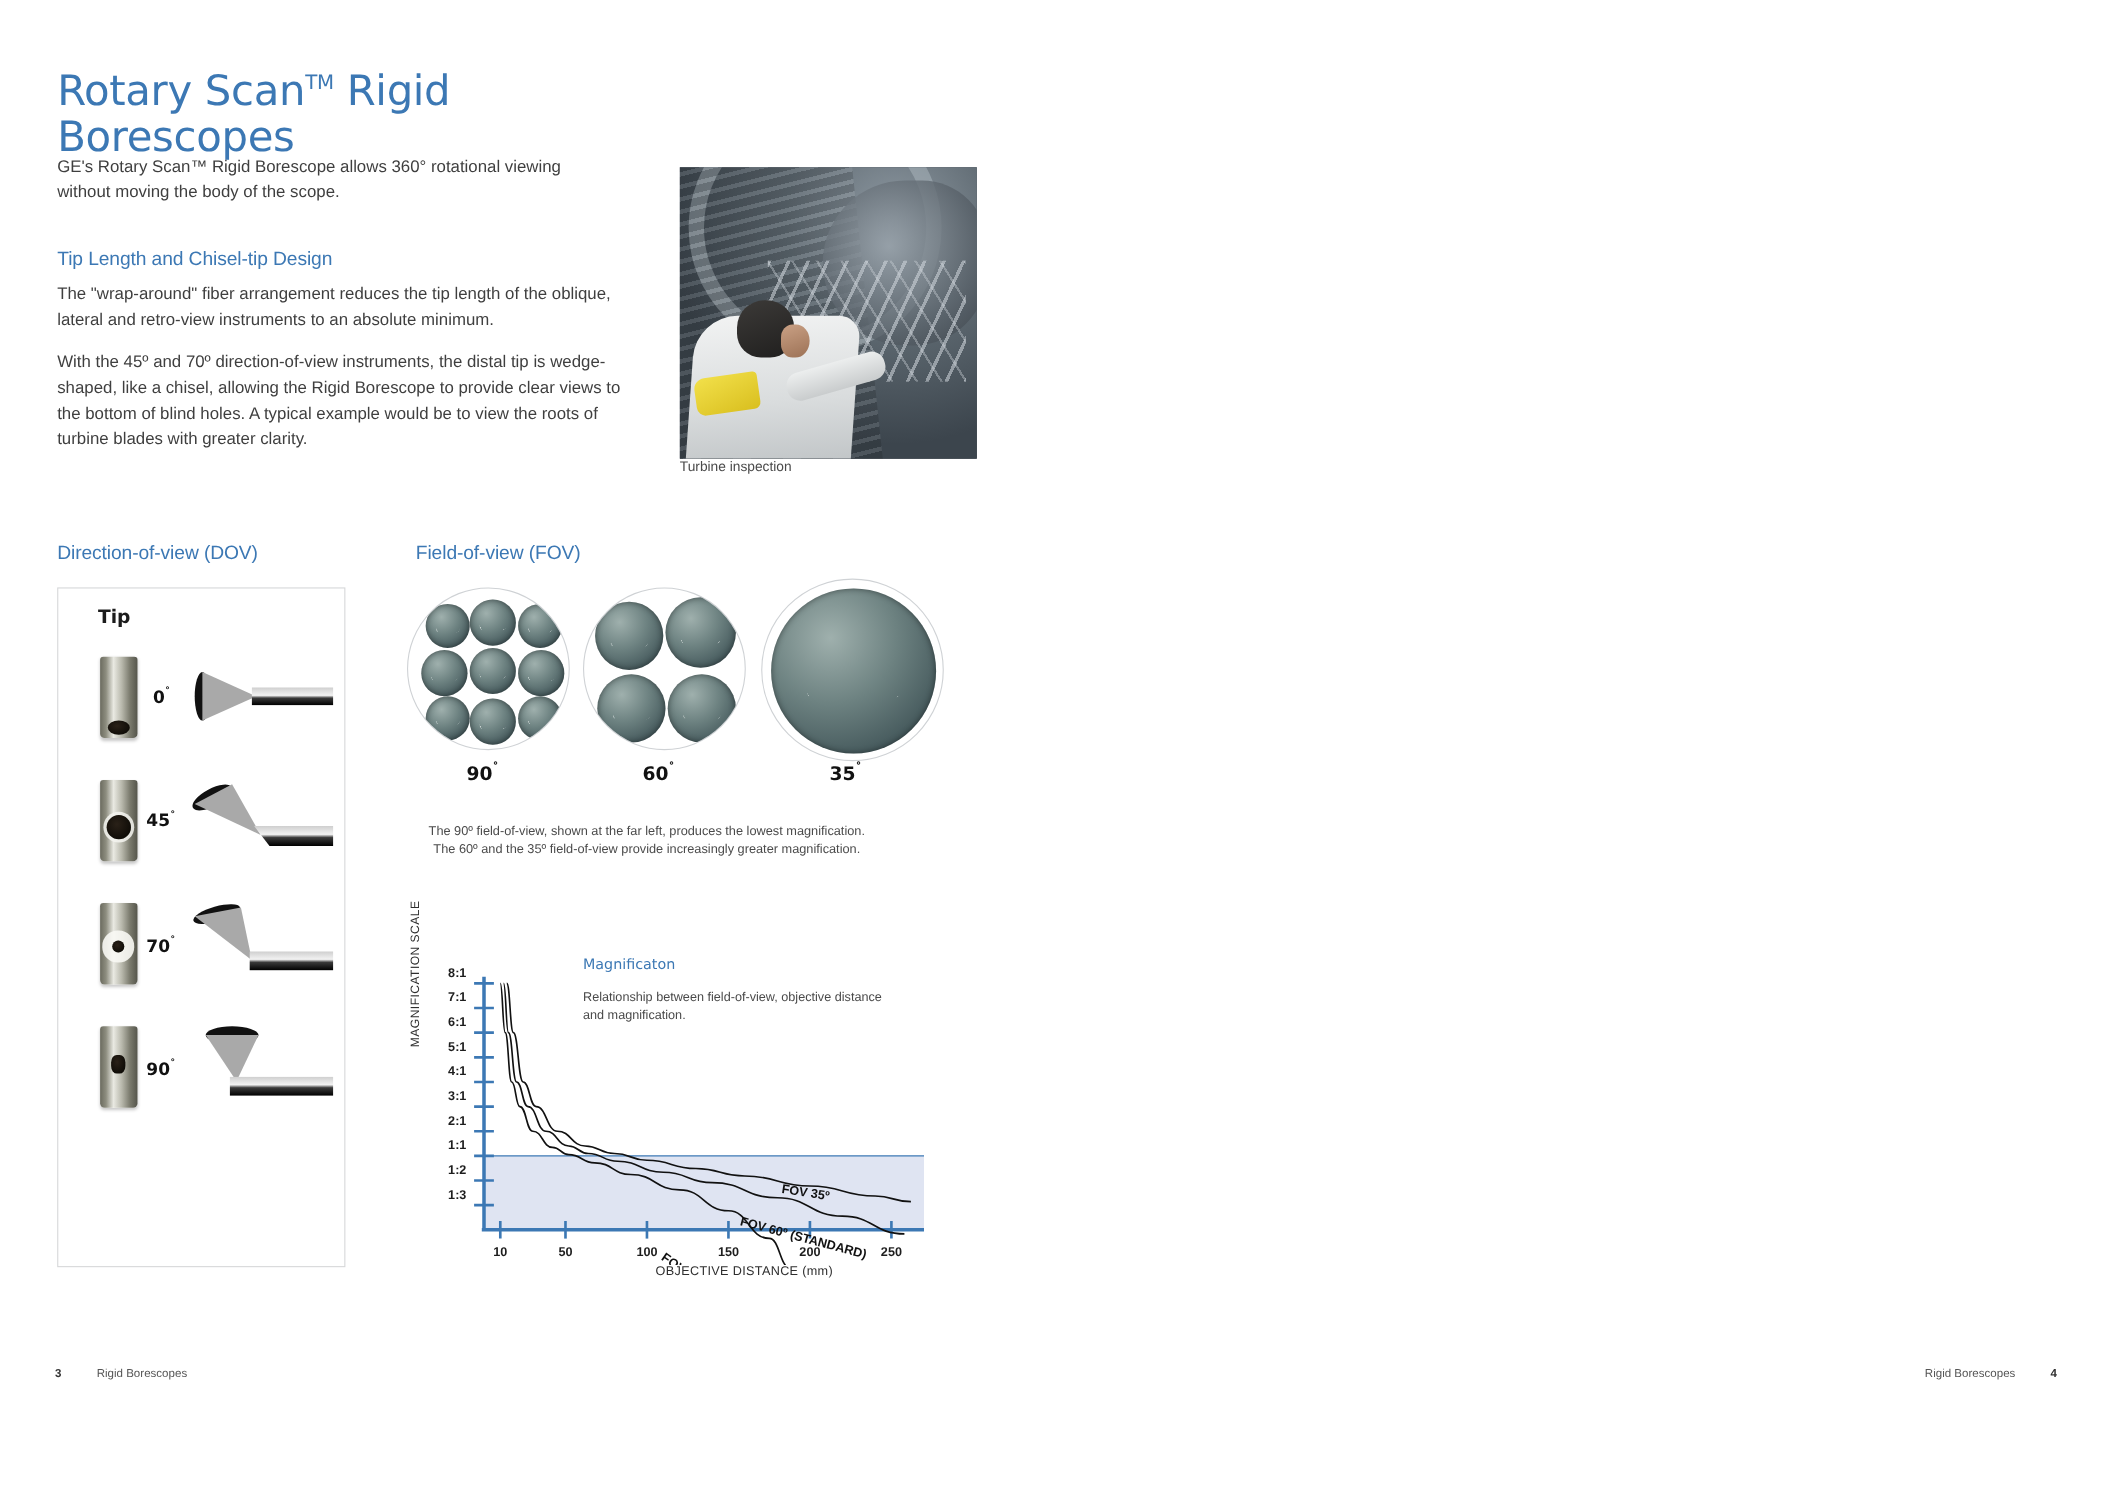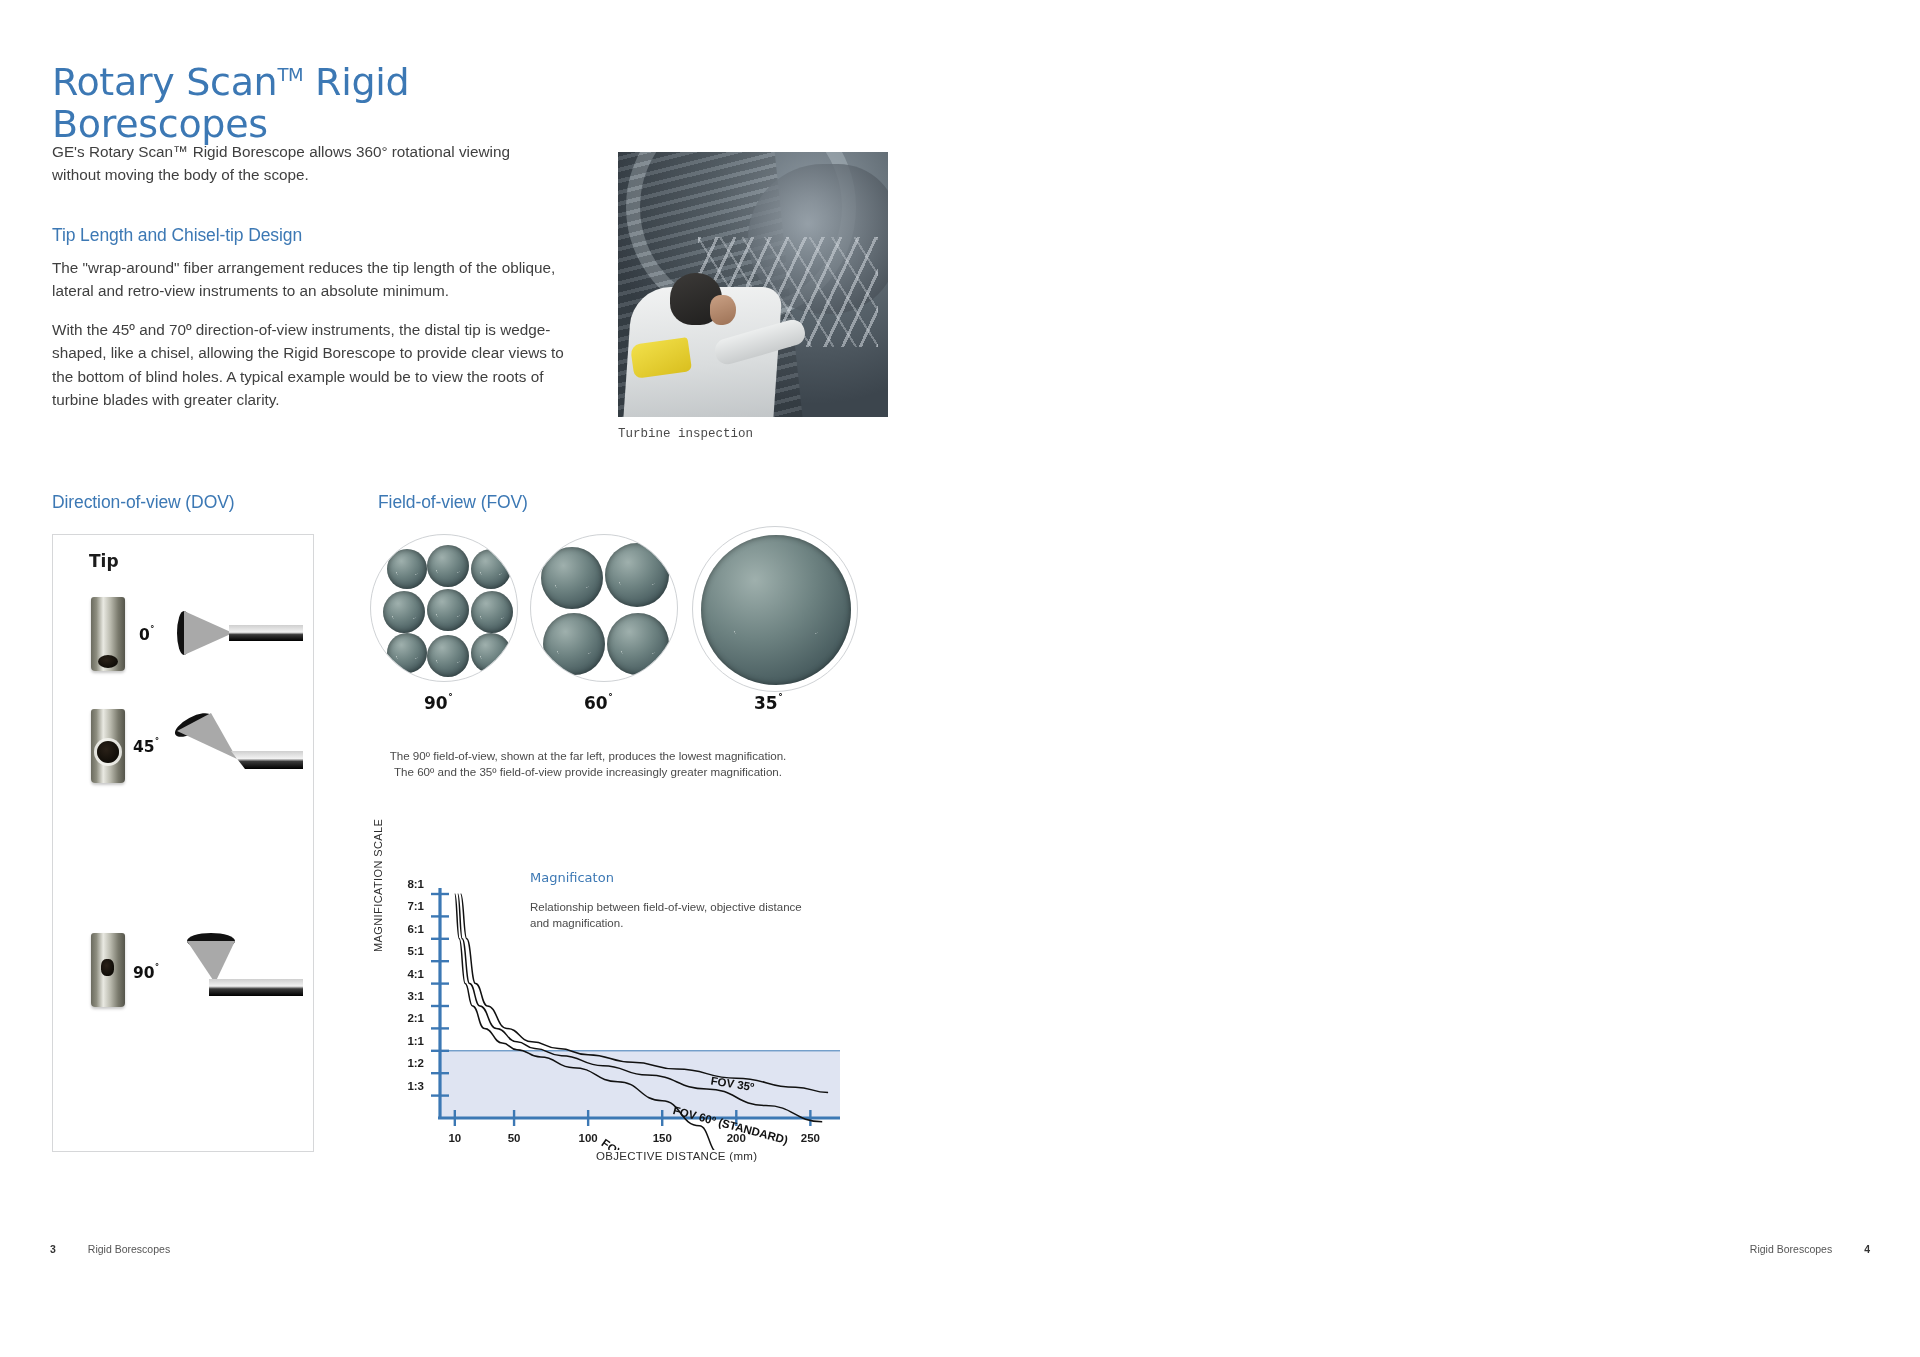--- a/index.html
+++ b/index.html
@@ -127,21 +127,21 @@
     background: linear-gradient(180deg, #eceeee 0%, #c9cccd 100%);
     transform: rotate(-16deg);
     border-radius: 12px;
   }
   .photo .hi-vis {
     position: absolute; left: 14px; bottom: 42px; width: 58px; height: 34px;
     background: linear-gradient(160deg, #f2e04a 0%, #d9bf1f 100%);
     border-radius: 10px 4px 6px 8px;
     transform: rotate(-8deg);
   }
-  .photo-caption { margin-top: 10px; font-family: Liberation Mono, monospace; }
+  .photo-caption { margin-top: 0; }
 
   
   .dov-head { position: absolute; left: 52px; top: 492px; }
   .dov-box {
     position: absolute; left: 52px; top: 534px;
     width: 262px; height: 618px;
     border: 1px solid #d6d7d9;
     background: #fff;
   }
   .dov-tip-label {
@@ -320,20 +320,41 @@
               <linearGradient id="g45" x1="0" y1="0" x2="0" y2="1">
             <stop offset="0%" stop-color="#cfcfcf"></stop>
                 <stop offset="42%" stop-color="#f2f2f2"></stop>
             <stop offset="58%" stop-color="#3a3a3a"></stop>
                 <stop offset="100%" stop-color="#000"></stop>
           </linearGradient>
             </defs>
         </svg>
       </div>
 
+      <div class="dov-row" style="top:276px;">
+        <div class="tip-img">
+          <div class="tip-port" style="left:11px; top:34px; width:11px; height:11px; border-radius:50%; box-shadow:0 0 0 9px rgba(248,248,244,.9);"></div>
+        </div>
+        <div class="deg-label" style="left:80px; top:40px;">
+          <span>70</span><sup>˚</sup>
+        </div>
+        <svg class="cone-svg" width="132" height="92" viewBox="0 0 132 92">
+          <ellipse cx="26" cy="16" rx="22" ry="7" transform="rotate(-16 26 16)" fill="#111"></ellipse>
+          <path d="M6 18 L48 10 L58 58 Z" fill="#a9a9a9"></path>
+          <rect x="56" y="50" width="76" height="17" fill="url(#g70)"></rect>
+          <defs>
+              <linearGradient id="g70" x1="0" y1="0" x2="0" y2="1">
+            <stop offset="0%" stop-color="#cfcfcf"></stop>
+                <stop offset="42%" stop-color="#f2f2f2"></stop>
+            <stop offset="58%" stop-color="#3a3a3a"></stop>
+                <stop offset="100%" stop-color="#000"></stop>
+          </linearGradient>
+            </defs>
+        </svg>
+      </div>
 
       <div class="dov-row" style="top:388px;">
         <div class="tip-img">
           <div class="tip-port" style="left:10px; top:26px; width:13px; height:17px; border-radius:40%;"></div>
         </div>
         <div class="deg-label" style="left:80px; top:40px;">
           <span>90</span><sup>˚</sup>
         </div>
         <svg class="cone-svg" width="132" height="92" viewBox="0 0 132 92">
           <ellipse cx="40" cy="14" rx="24" ry="8" fill="#111"></ellipse>

